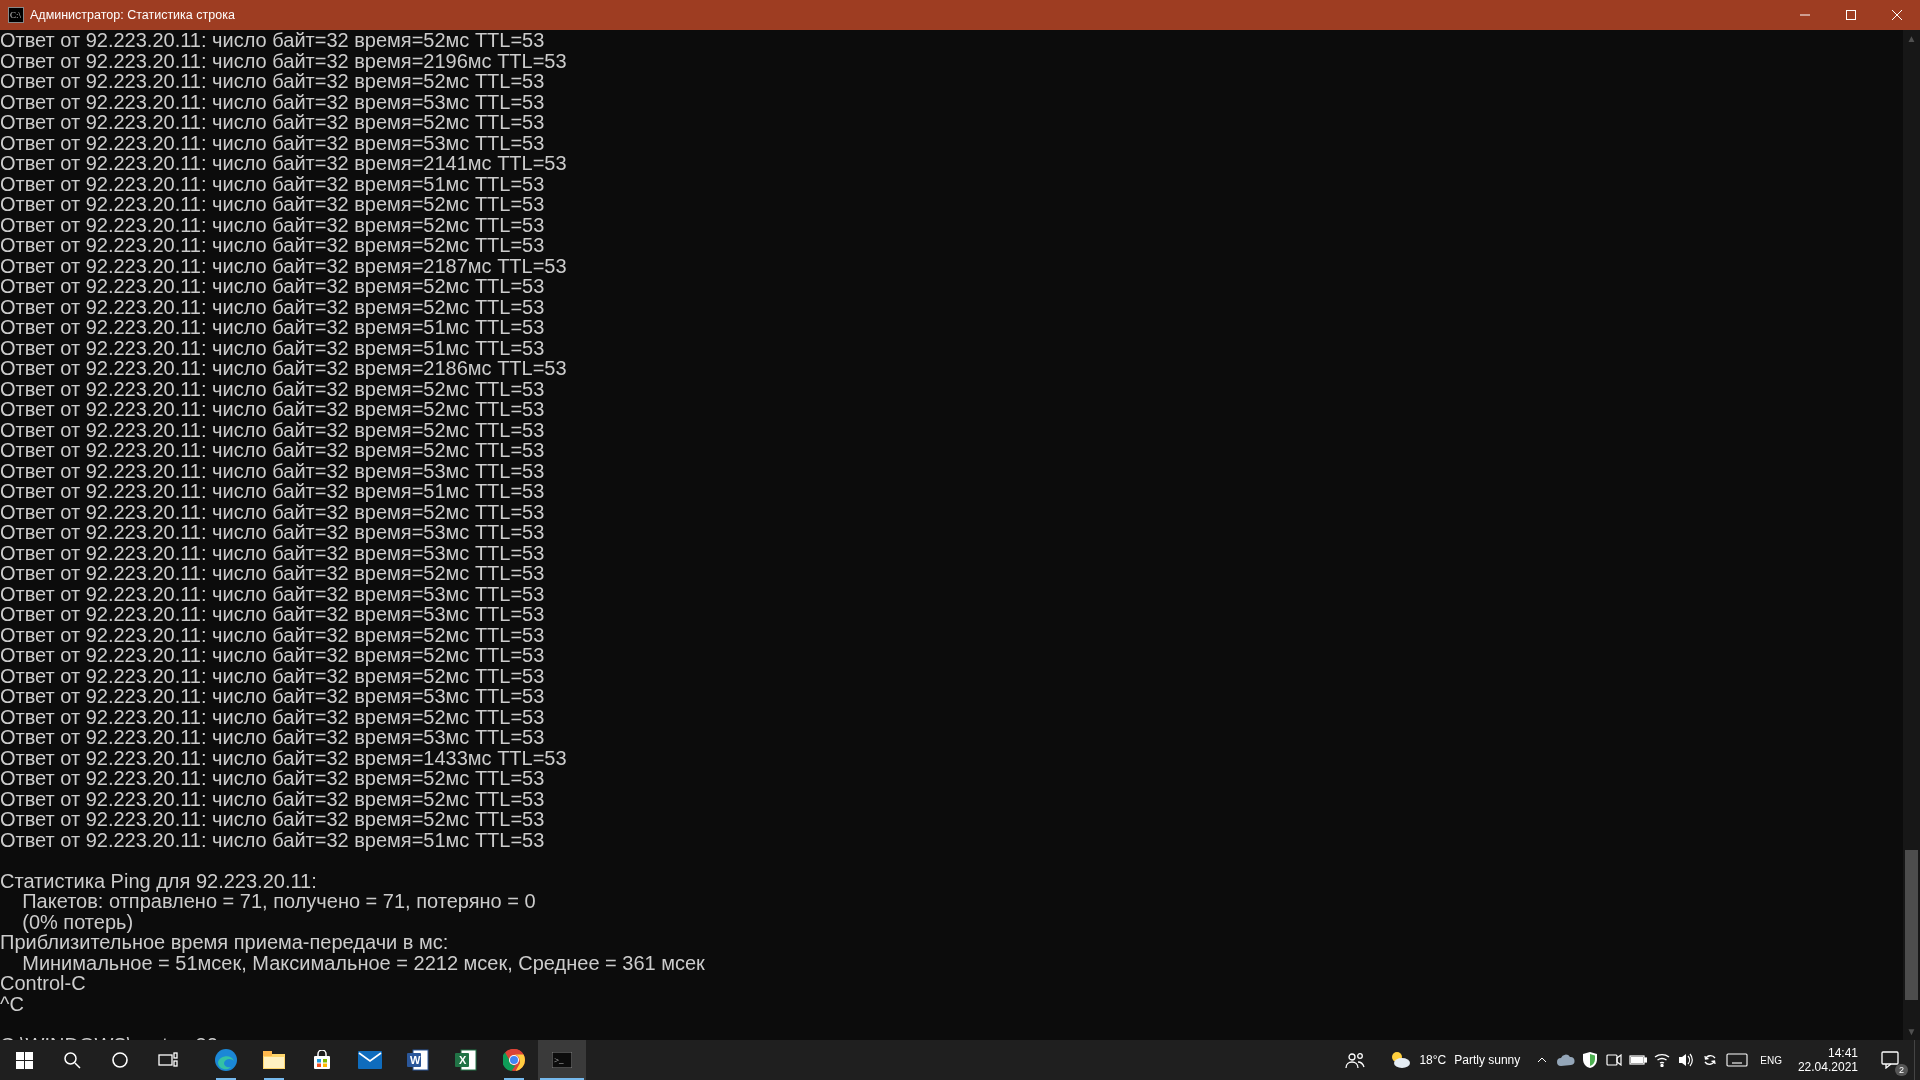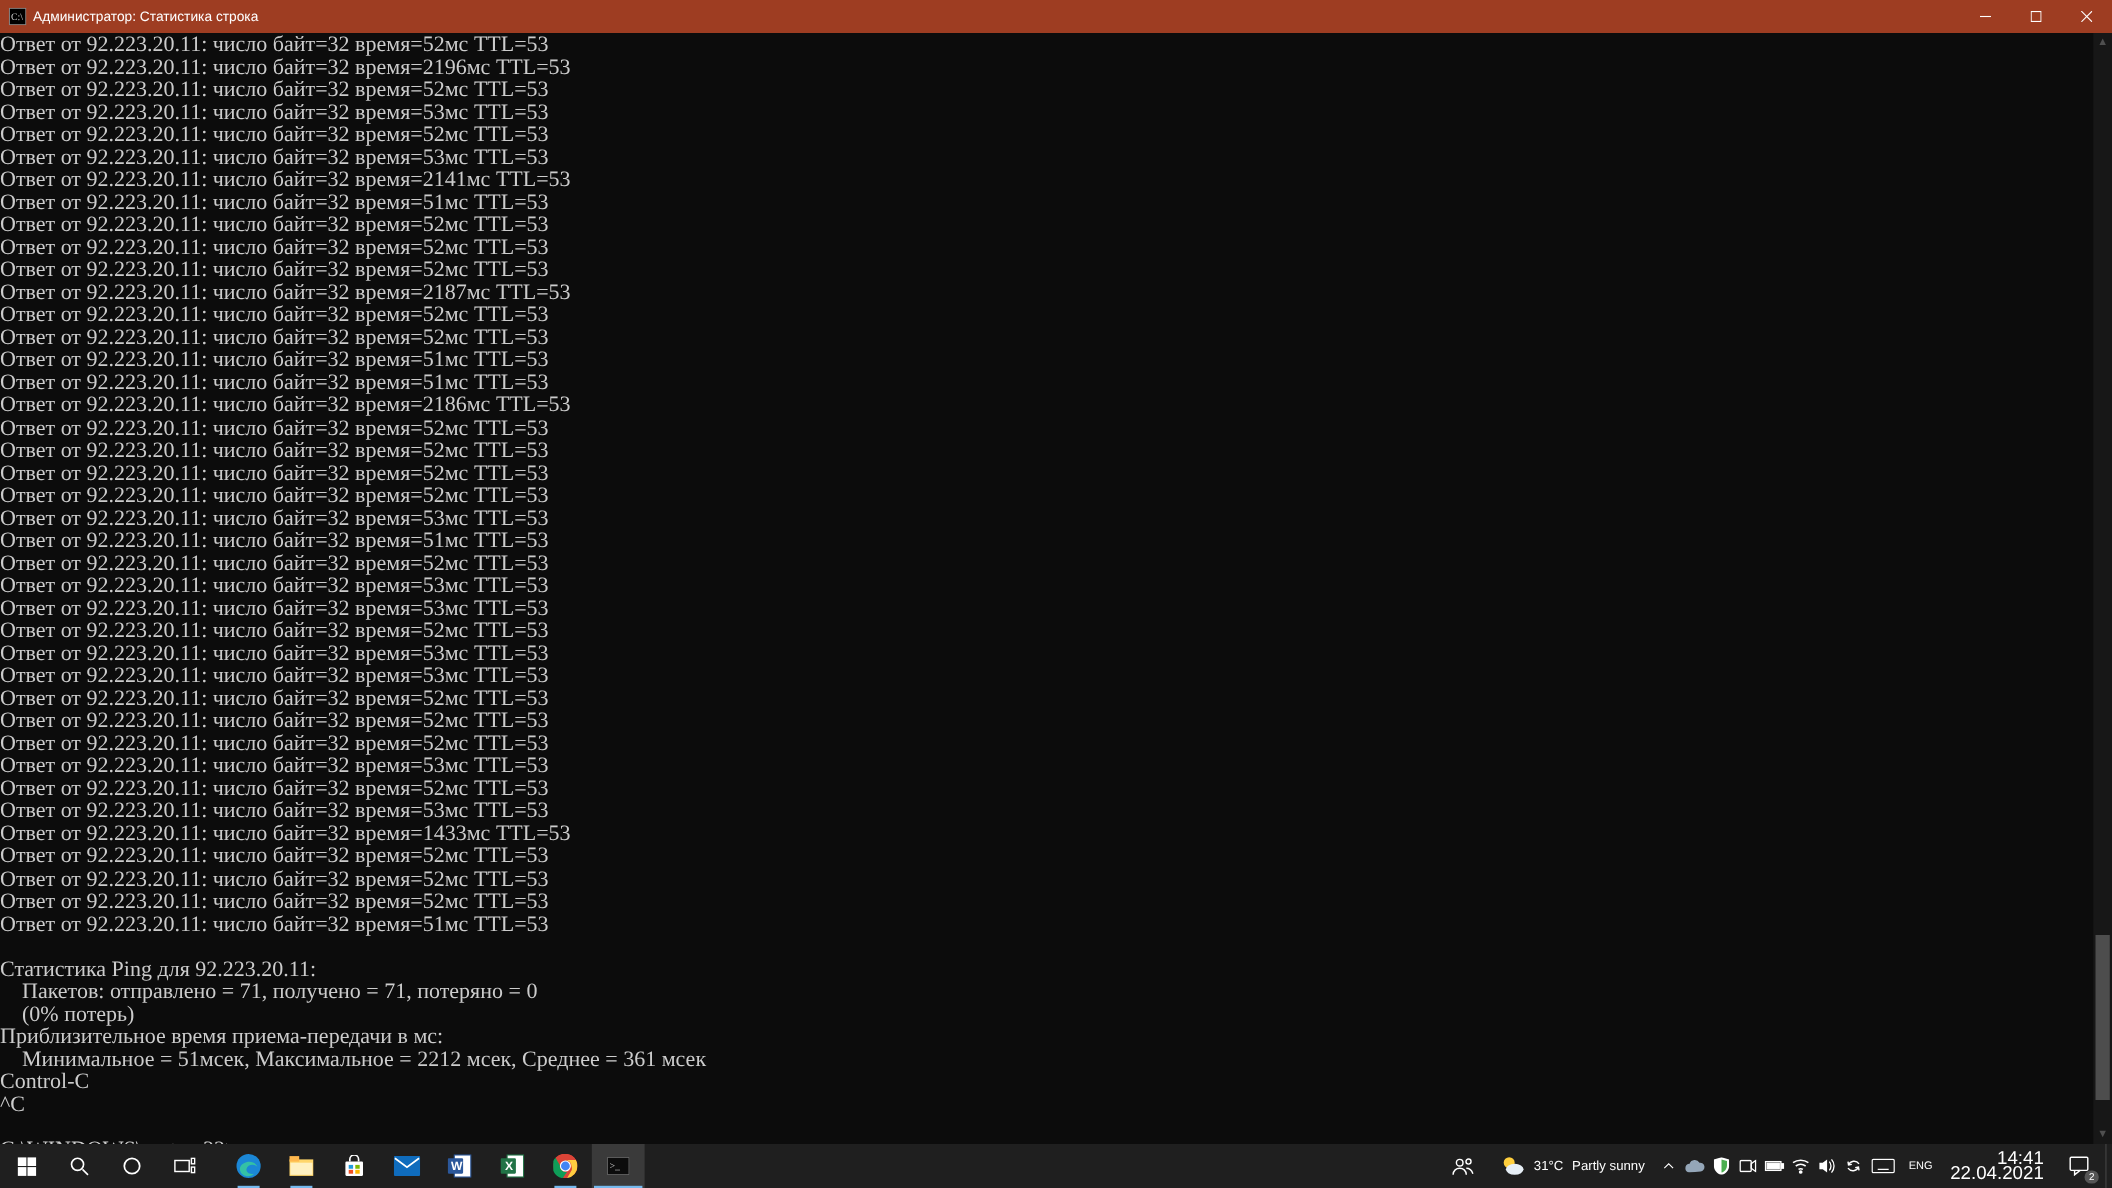--- a/index.html
+++ b/index.html
@@ -8,37 +8,37 @@
   
   .titlebar { height:30px; background:#9e3d22; color:#fff; display:flex; align-items:center; font-size:12.5px; user-select:none; }
   .titlebar .t-icon { width:16px; height:16px; margin:0 6px 0 8px; display:flex; align-items:center; justify-content:center; }
   .titlebar .t-icon svg { display:block; }
   .titlebar .title-text { flex:0 0 auto; }
   .titlebar .spacer { flex:1; }
   .sysbtn { width:46px; height:30px; display:flex; align-items:center; justify-content:center; cursor:default; }
   .sysbtn svg { stroke:#fff; }
   
   .console-wrap { flex:1; position:relative; background:#0c0c0c; }
-  .console { position:absolute; left:0; right:17px; top:0; bottom:0; background:#0c0c0c; color:#cccccc; font-family:Liberation Serif, serif; font-size:20px; line-height:20.5px; white-space:pre; padding:0; overflow:hidden; }
+  .console { position:absolute; left:0; right:17px; top:0; bottom:0; background:#0c0c0c; color:#cccccc; font-family:Liberation Sans, sans-serif; font-size:20px; line-height:20.5px; white-space:pre; padding:0; overflow:hidden; }
   .console .line { height:20.5px; }
   .scrollbar { position:absolute; right:0; top:0; bottom:0; width:17px; background:#171717; }
   .scroll-arrow { width:17px; height:17px; display:flex; align-items:center; justify-content:center; color:#4f4f4f; font-size:10px; }
   .scroll-thumb { position:absolute; left:2px; right:2px; background:#4d4d4d; }
   
   .taskbar { height:40px; background:#1f1f1f; display:flex; align-items:center; color:#fff; font-size:12px; position:relative; }
   .tbtn { width:48px; height:40px; display:flex; align-items:center; justify-content:center; position:relative; }
   .tbtn.running::after { content:""; position:absolute; bottom:0; left:14px; right:14px; height:2px; background:#76b9ed; }
   .tbtn.cmd-active { background:#3a3a3a; }
   .tbtn.cmd-active::after { content:""; position:absolute; bottom:0; left:2px; right:2px; height:2px; background:#76b9ed; }
   .task-spacer { flex:1; }
   .weather { display:flex; align-items:center; gap:8px; padding:0 10px; height:40px; }
   .tray { display:flex; align-items:center; }
   .tray .tico { width:24px; height:40px; display:flex; align-items:center; justify-content:center; }
   .lang { padding:0 8px; font-size:10px; }
-  .clock { display:flex; flex-direction:column; align-items:flex-end; justify-content:center; padding:0 8px; font-size:17px; line-height:14px; }
+  .clock { display:flex; flex-direction:column; align-items:flex-end; justify-content:center; padding:0 8px; font-size:12px; line-height:14px; }
   .notif { width:48px; height:40px; display:flex; align-items:center; justify-content:center; position:relative; }
   .notif .badge { position:absolute; right:6px; bottom:4px; background:#555; color:#fff; font-size:9px; border-radius:7px; padding:0 4px; line-height:12px; }
   svg { pointer-events:none; }
 </style>
 </head>
 <body>
 
 <div class="window">
 
   <div class="titlebar">
@@ -177,21 +177,21 @@
           <circle cx="15" cy="6" r="2.3"></circle>
           <path d="M13 12c3 0 5 2 6 5"></path>
         </svg>
     </div>
 
     <div class="weather">
       <svg width="22" height="22" viewBox="0 0 22 22">
           <circle cx="8" cy="8" r="5" fill="#ffcf3d"></circle>
           <ellipse cx="13" cy="14" rx="8" ry="5" fill="#e6eef5"></ellipse>
         </svg>
-      <span>31°C</span>
+      <span>18°C</span>
       <span>Partly sunny</span>
     </div>
 
     <div class="tray">
       <div class="tico">
           <svg width="10" height="10" viewBox="0 0 10 10" stroke="#fff" fill="none">
             <polyline points="1,7 5,3 9,7"></polyline>
           </svg>
         </div>
       <div class="tico">

